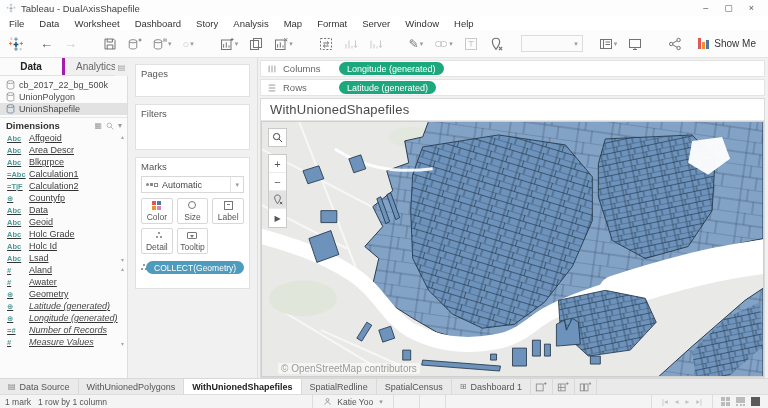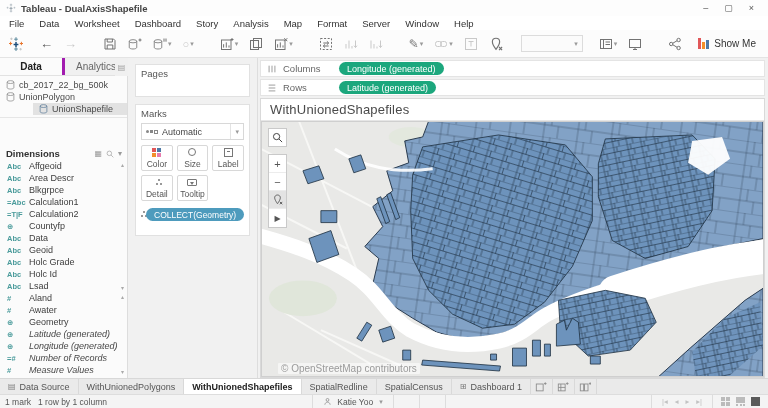--- a/index.html
+++ b/index.html
@@ -4,21 +4,21 @@
 <style>
   *{box-sizing:border-box;margin:0;padding:0;}
   html,body{width:768px;height:408px;overflow:hidden;}
   body{font-family:"Liberation Sans","DejaVu Sans",sans-serif;font-size:10px;color:#333;background:#fff;position:relative;}
   svg{display:block;}
   .grayed{color:#c9c9c9 !important;}
   .caret{font-size:7px;color:#9a9a9a;margin-left:1px;}
 
   
   .titlebar{height:16px;display:flex;align-items:center;gap:5px;padding:0 6px;background:#fdfdfd;}
-  .titlebar .t-text{font-size:9.5px;color:#444;font-weight:bold;}
+  .titlebar .t-text{font-size:9.5px;color:#444;}
   .win-controls{margin-left:auto;display:flex;gap:16px;color:#555;font-size:9px;padding-right:8px;}
 
   
   .menubar{height:14px;display:flex;gap:15px;align-items:center;padding:0 9px;font-size:9.5px;color:#333;background:#fff;}
   .menu-item{cursor:default;}
 
   
   .toolbar{height:28px;background:#fcfcfc;border-bottom:1px solid #e4e4e4;display:flex;align-items:center;padding:0 8px;gap:9px;}
   .tbtn{display:flex;align-items:center;height:20px;padding:0 1px;}
   .tbtn svg{width:14px;height:14px;stroke:#737373;fill:none;}
@@ -37,27 +37,27 @@
   .main{display:flex;height:320px;background:#f1f1f1;}
 
   
   .data-pane{width:128px;flex:none;background:#fbfbfb;border-right:1px solid #ddd;display:flex;flex-direction:column;overflow:hidden;}
   .pane-tabs{display:flex;height:18px;border-bottom:1px solid #e2e2e2;align-items:stretch;font-size:10px;}
   .pane-tab{flex:1;display:flex;align-items:center;justify-content:center;color:#666;background:#f0f0f0;border-left:3px solid #a21caf;}
   .pane-tab.active{background:#fbfbfb;color:#222;border-left:none;font-weight:bold;}
   .pane-collapse{width:13px;display:flex;align-items:center;justify-content:center;color:#999;font-size:8px;background:#f0f0f0;}
   .src-list{padding:3px 0 2px;border-bottom:1px solid #e6e6e6;}
   .src-row{height:12px;display:flex;align-items:center;gap:4px;padding:0 4px 0 6px;color:#4a4a4a;font-size:9px;white-space:nowrap;}
-  .src-row.selected{background:#e2e2e2;margin-left:33px;}
+  .src-row.selected{background:#e2e2e2;}
   .src-row svg{width:9px;height:10px;color:#8a8a8a;flex:none;}
   .src-row.selected svg{color:#5f7d99;}
-  .section-head{display:flex;align-items:center;gap:4px;padding:2px 5px 1px 6px;font-size:9.5px;font-weight:bold;color:#333;margin-top:28px;}
+  .section-head{display:flex;align-items:center;gap:4px;padding:2px 5px 1px 6px;font-size:9.5px;font-weight:bold;color:#333;}
   .section-head .sh-ic{margin-left:auto;display:flex;gap:4px;align-items:center;color:#9a9a9a;font-size:8px;}
   .sh-ic svg{width:8px;height:8px;stroke:#9a9a9a;fill:none;}
-  .field-list{position:relative;}
+  .field-list{position:relative;text-decoration:underline;}
   .field-row{height:12px;display:flex;align-items:center;gap:3px;padding:0 10px 0 7px;color:#3d3d3d;font-size:9px;white-space:nowrap;}
   .f-icon{color:#4a9b9b;font-size:7.5px;width:19px;flex:none;text-align:left;font-weight:bold;letter-spacing:0;}
   .field-row.italic .f-label{font-style:italic;color:#474747;}
   .sc-up,.sc-down{position:absolute;right:3px;font-size:6px;color:#aaa;}
   .sc-up{top:1px;} .sc-down{bottom:1px;}
 
   
   .cards-pane{width:130px;flex:none;background:#f1f1f1;border-right:1px solid #ddd;padding:6px 7px;display:flex;flex-direction:column;gap:7px;overflow:hidden;}
   .card{background:#fff;border:1px solid #e1e1e1;padding:3px 5px;font-size:9.5px;color:#555;}
   .card.pages{height:33px;}
@@ -456,20 +456,21 @@
 
         <div class="field-row italic">
           <span class="f-icon">#</span>
           <span class="f-label">Measure Values</span>
         </div>
       </div>
   </div>
 
   <div class="cards-pane">
     <div class="card pages"><span>Pages</span></div>
+    <div class="card filters"><span>Filters</span></div>
     <div class="card marks">
       <span>Marks</span>
       <div class="marks-select">
         <span class="auto-ico">
             <i class="a1"></i>
             <i class="a2"></i>
             <i class="a3"></i>
           </span>
         <span>Automatic</span>
         <span class="caret">▾</span>

